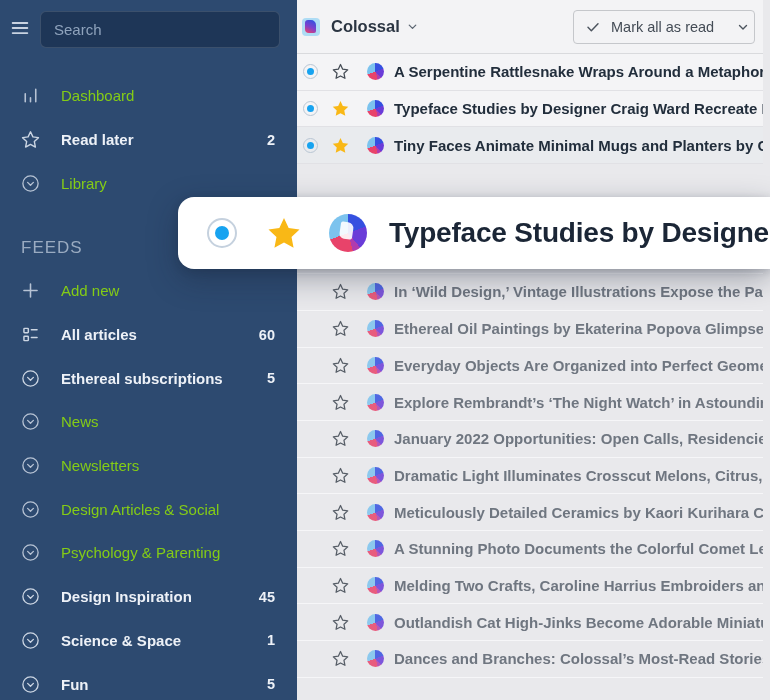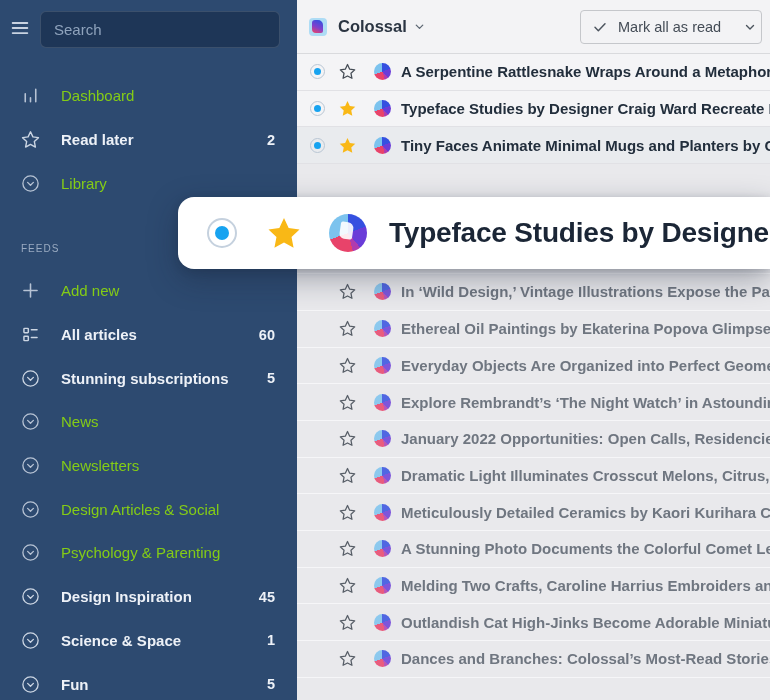--- a/index.html
+++ b/index.html
@@ -42,27 +42,27 @@
   .sb-item .lbl{flex:1;white-space:nowrap;overflow:hidden;}
   .sb-item .cnt{margin-left:8px;font-size:14.5px;}
   .sb-item.bold{color:#edf1f7;font-weight:700;}
   .sb-item.bold .icn{color:#ccd6e3;}
 
   .feeds-header{
     position:absolute;top:226px;left:0;right:0;height:44px;
     display:flex;align-items:center;justify-content:space-between;
     padding:0 17px 0 21px;box-sizing:border-box;
   }
-  .feeds-header .sec-lbl{color:#9aabc1;font-size:10px;letter-spacing:1px;}
+  .feeds-header .sec-lbl{color:#9aabc1;font-size:17px;letter-spacing:1px;}
   .feeds-header .gear{color:#9aabc1;display:flex;cursor:pointer;}
   .feeds-header .gear svg{width:18px;height:18px;}
 
   
   .main{
-    position:absolute;left:297px;top:0;width:473px;height:532px;
+    position:absolute;left:290px;top:0;width:473px;height:532px;
     background:var(--read-row-bg,#e9e9ec);z-index:0;border-radius:8px;
   }
   .feed-header{
     height:54px;box-sizing:border-box;background:var(--header-bg,#f3f3f5);
     border-bottom:1px solid #d9dadd;display:flex;align-items:center;
     padding:0 8px 0 12px;
   }
   .feed-title-group{display:flex;align-items:center;cursor:pointer;flex:1;min-width:0;}
   .feed-favicon{
     width:18px;height:18px;border-radius:4px;background:#aedcf5;
@@ -221,21 +221,21 @@
           <span class="lbl">All articles</span>
           <span class="cnt">60</span>
         </div>
         <div class="sb-item bold">
           <span class="icn">
             <svg viewBox="0 0 24 24" fill="none" stroke="currentColor" stroke-width="1.5" stroke-linecap="round" stroke-linejoin="round">
               <circle cx="12" cy="12" r="8.7"></circle>
               <path d="M8.7 10.7l3.3 3.3 3.3-3.3"></path>
             </svg>
           </span>
-          <span class="lbl">Stunning subscriptions</span>
+          <span class="lbl">Ethereal subscriptions</span>
           <span class="cnt">5</span>
         </div>
         <div class="sb-item">
           <span class="icn">
             <svg viewBox="0 0 24 24" fill="none" stroke="currentColor" stroke-width="1.5" stroke-linecap="round" stroke-linejoin="round">
               <circle cx="12" cy="12" r="8.7"></circle>
               <path d="M8.7 10.7l3.3 3.3 3.3-3.3"></path>
             </svg>
           </span>
           <span class="lbl">News</span>

